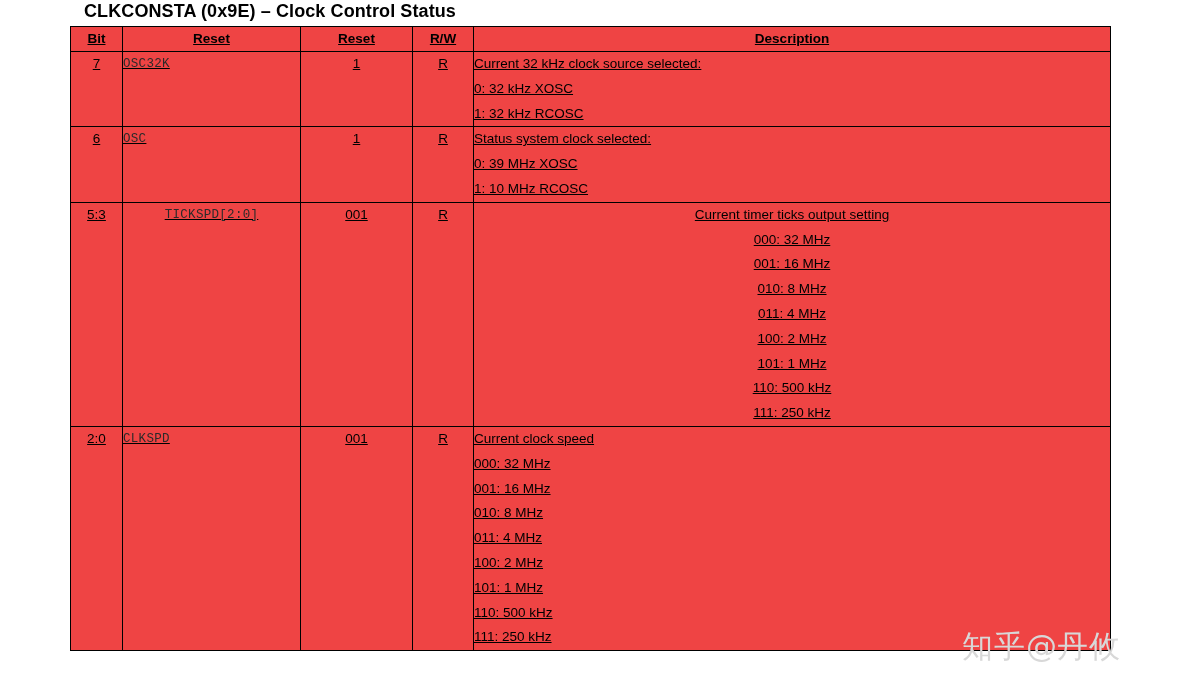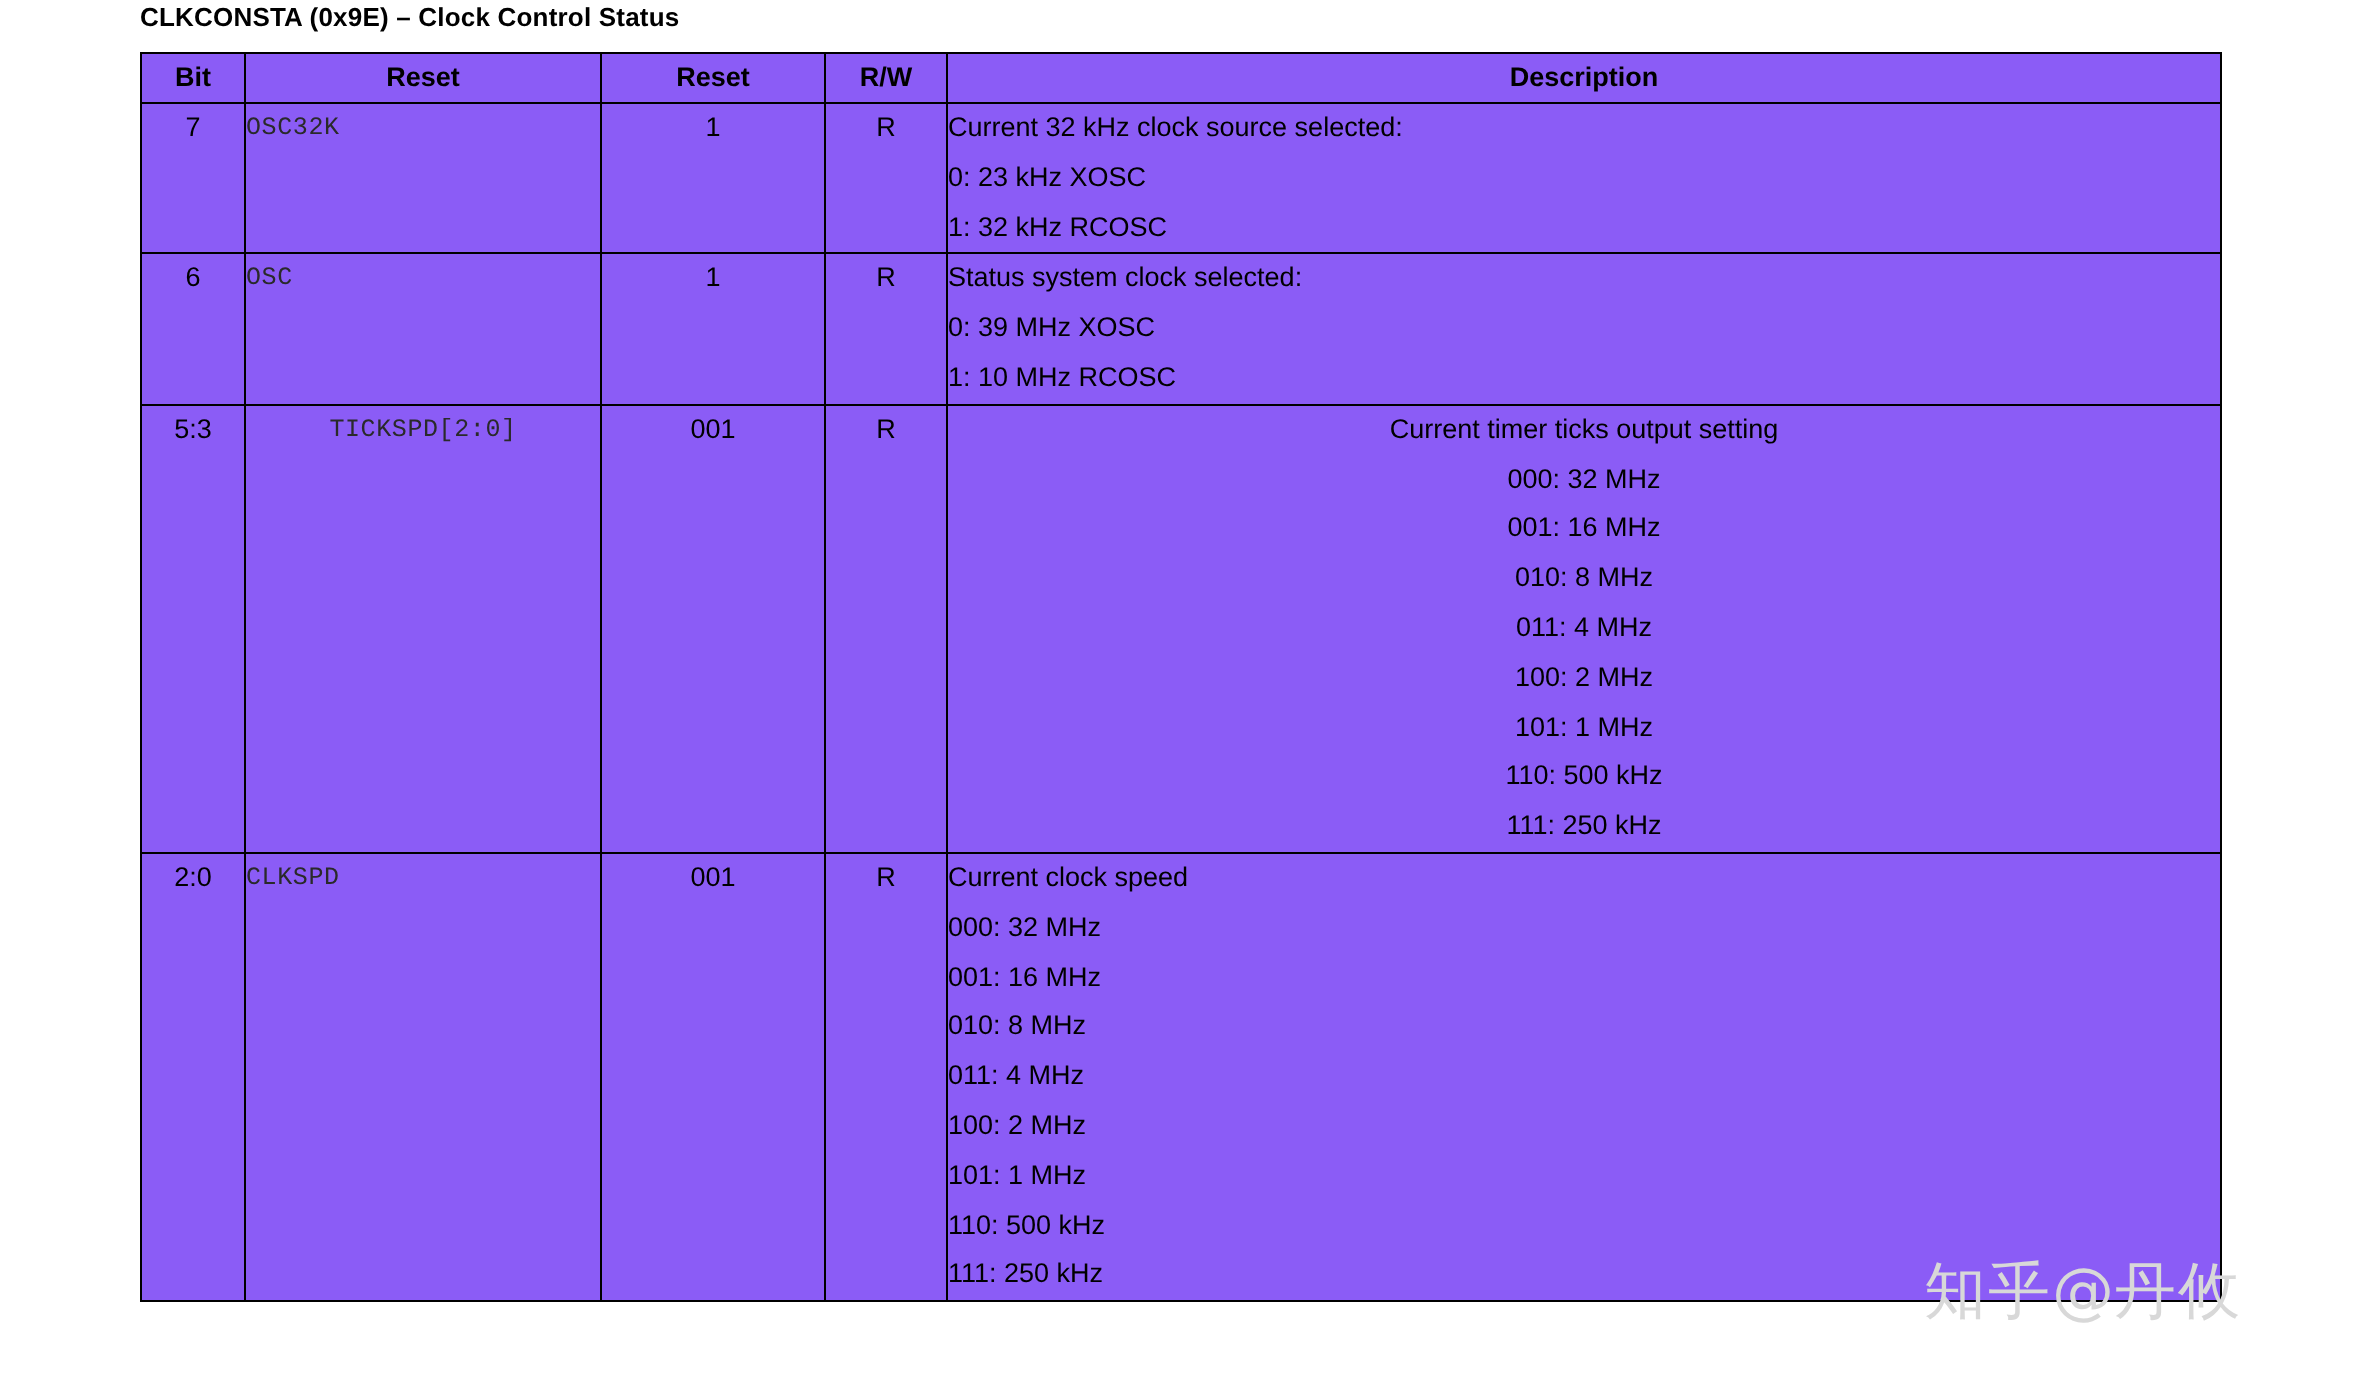--- a/index.html
+++ b/index.html
@@ -18,37 +18,38 @@
   }
 
   #page {
     position: absolute;
     inset: 0;
   }
 
   
   #doc-title {
     position: absolute;
-    left: 70px;
+    left: 84px;
     top: 1px;
-    font-size: 13px;
+    font-size: 18px;
     font-weight: bold;
     letter-spacing: 0.1px;
     white-space: nowrap;
   }
 
   
   #reg-table {
     position: absolute;
     left: 70px;
     top: 26px;
     width: 1040px;
     border-collapse: collapse;
     table-layout: fixed;
-    background: #8b5cf6;
+    background: #ef4444;
+    text-decoration: underline;
   }
   #reg-table col.c-bit   { width: 52px; }
   #reg-table col.c-name  { width: 178px; }
   #reg-table col.c-reset { width: 112px; }
   #reg-table col.c-rw    { width: 61px; }
   #reg-table col.c-desc  { width: 637px; }
 
   #reg-table th,
   #reg-table td {
     border: 1px solid #000000;
@@ -146,21 +147,21 @@
       </tr>
     </thead>
     <tbody id="reg-table-body">
         <tr class="row-osc32k">
           <td class="cell-bit">7</td>
           <td class="cell-name">OSC32K</td>
           <td class="cell-reset">1</td>
           <td class="cell-rw">R</td>
           <td class="cell-desc">
             <span class="desc-line">Current 32 kHz clock source selected:</span>
-            <span class="desc-line">0: 23 kHz XOSC</span>
+            <span class="desc-line">0: 32 kHz XOSC</span>
             <span class="desc-line">1: 32 kHz RCOSC</span>
           </td>
         </tr>
         <tr class="row-osc">
           <td class="cell-bit">6</td>
           <td class="cell-name">OSC</td>
           <td class="cell-reset">1</td>
           <td class="cell-rw">R</td>
           <td class="cell-desc">
             <span class="desc-line">Status system clock selected:</span>

